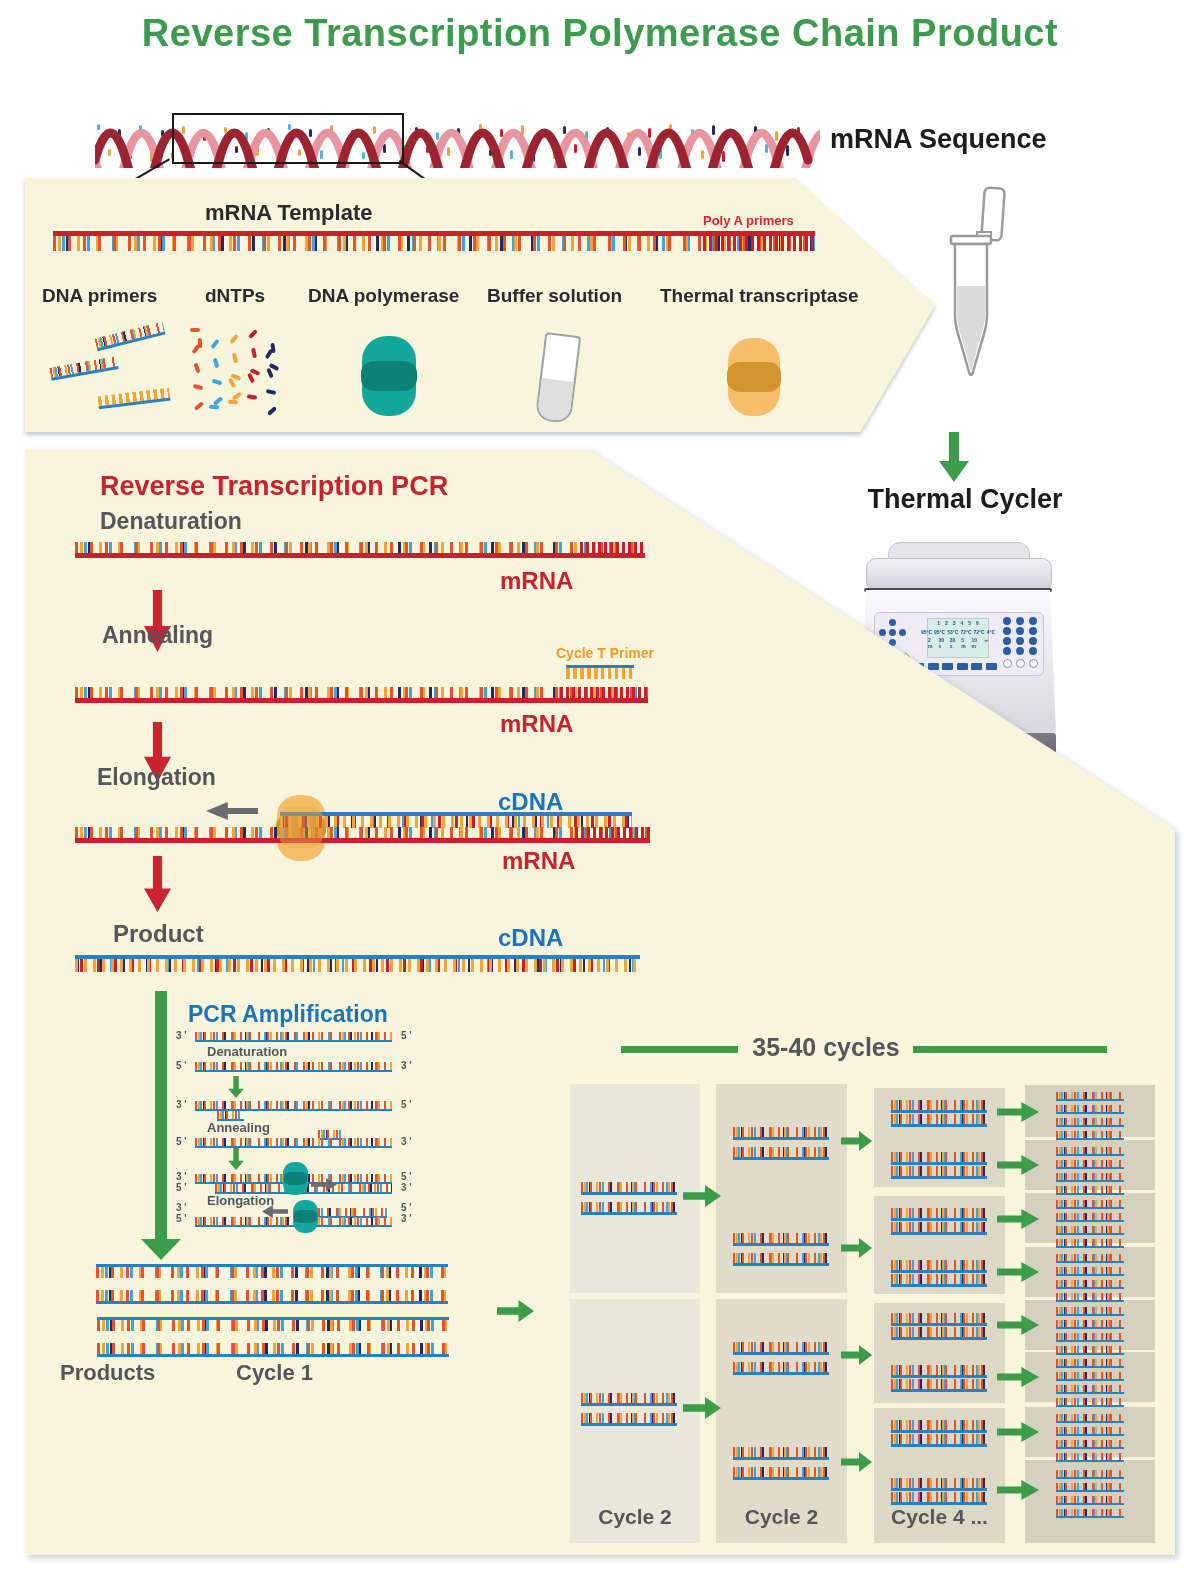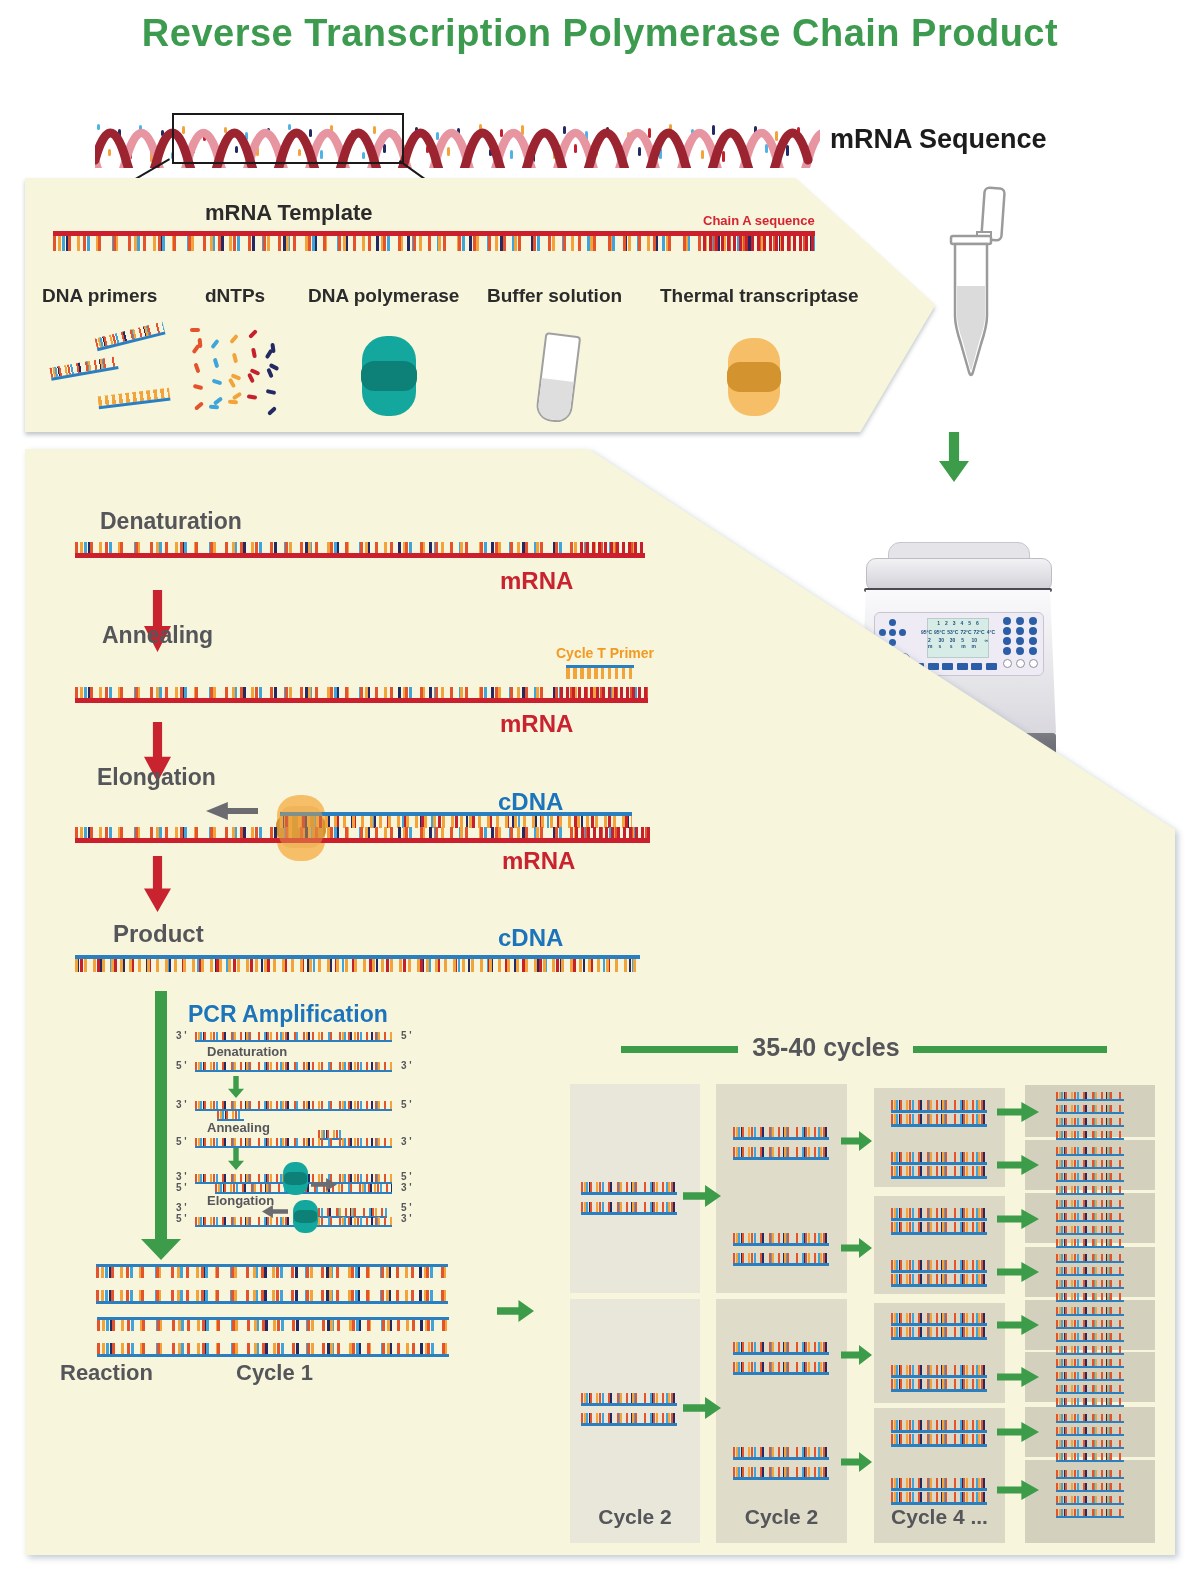--- a/index.html
+++ b/index.html
@@ -155,21 +155,21 @@
   <div class="abs" style="left:172px;top:113px;width:228px;height:47px;border:2.5px solid #1a1a1a;"></div>
   <div class="line2px" style="left:170px;top:160px;width:131px;transform:rotate(149.7deg);"></div>
   <div class="line2px" style="left:400px;top:160px;width:113px;transform:rotate(35.6deg);"></div>
   <div class="abs h-dark" style="left:830px;top:124px;font-size:27px;">mRNA Sequence</div>
 
   <div id="box1w" class="abs" style="left:0;top:0;">
     <div id="box1" class="abs cream"></div>
   </div>
 
   <div class="abs h-dark" style="left:205px;top:200px;font-size:22px;color:#2b2b2b;">mRNA Template</div>
-  <div class="abs h-red" style="left:703px;top:213px;font-size:13px;color:#d42430;">Chain A sequence</div>
+  <div class="abs h-red" style="left:703px;top:213px;font-size:13px;color:#d42430;">Poly A primers</div>
   <div class="abs" style="left:53px;top:231px;width:762px;height:20px;border-top:5px solid #cc1f2e;">
     <div class="band tA" style="top:0;height:15px;"></div>
     <div class="band tRed" style="top:0;height:15px;left:650px;right:0;"></div>
   </div>
 
   <div class="abs h-dark" style="left:42px;top:285px;font-size:19px;color:#2b2b2b;">DNA primers</div>
   <div class="abs h-dark" style="left:205px;top:285px;font-size:19px;color:#2b2b2b;">dNTPs</div>
   <div class="abs h-dark" style="left:308px;top:285px;font-size:19px;color:#2b2b2b;">DNA polymerase</div>
   <div class="abs h-dark" style="left:487px;top:285px;font-size:19px;color:#2b2b2b;">Buffer solution</div>
   <div class="abs h-dark" style="left:660px;top:285px;font-size:19px;color:#2b2b2b;">Thermal transcriptase</div>
@@ -220,20 +220,21 @@
   <svg class="abs" style="left:943px;top:186px;" width="64" height="205" viewBox="0 0 64 205">
     <rect x="40" y="2" width="20" height="52" rx="5" fill="#fff" stroke="#9b9b9b" stroke-width="2.5" transform="rotate(4 50 28)"></rect>
     <rect x="34" y="46" width="14" height="8" fill="#fff" stroke="#9b9b9b" stroke-width="2"></rect>
     <rect x="8" y="50" width="40" height="8" rx="2" fill="#fff" stroke="#9b9b9b" stroke-width="2.5"></rect>
     <path d="M12,58 L12,130 Q12,140 18,158 L26,186 Q28,192 30,186 L38,158 Q44,140 44,130 L44,58 Z" fill="#fff" stroke="#9b9b9b" stroke-width="2.5"></path>
     <path d="M14,100 L14,130 Q14,139 20,156 L27,182 Q28,186 29,182 L36,156 Q42,139 42,130 L42,100 Z" fill="#dbdbdb"></path>
   </svg>
 
   <div class="abs grn ar-down" style="left:939px;top:432px;width:30px;height:50px;"></div>
 
+  <div class="abs h-dark" style="left:840px;top:484px;width:250px;text-align:center;font-size:27px;">Thermal Cycler</div>
   <div class="abs" style="left:856px;top:538px;width:204px;height:250px;">
     <div class="abs" style="left:32px;top:4px;width:140px;height:24px;border-radius:12px 12px 4px 4px;background:#e4e4e9;border:1px solid #c6c6cc;"></div>
     <div class="abs" style="left:10px;top:20px;width:184px;height:32px;border-radius:10px;background:linear-gradient(180deg,#f2f2f5,#cfcfd6);border:1px solid #bdbdc5;"></div>
     <div class="abs" style="left:8px;top:50px;width:188px;height:4px;background:#4a4a50;border-radius:2px;"></div>
     <div class="abs" style="left:4px;top:52px;width:196px;height:143px;clip-path:polygon(3% 0,97% 0,100% 100%,0 100%);background:linear-gradient(180deg,#fafafc,#d8d8de);"></div>
     <div class="abs" id="cyclerPanel" style="left:18px;top:74px;width:168px;height:62px;border-radius:6px;background:#eeebf5;border:1px solid #c8c5d2;">
       <div class="abs" style="left:52px;top:5px;width:60px;height:38px;background:#d7ece7;border:1px solid #b8cdc9;display:flex;flex-direction:column;align-items:center;">
         <div style="display:flex;gap:5px;font-size:5px;color:#1d4e7c;font-weight:700;margin-top:1px;">
           <span>1</span>
             <span>2</span>
@@ -293,20 +294,21 @@
       <div class="abs" style="left:58px;top:22px;width:80px;height:18px;background:#3c3c42;border-radius:10px 10px 0 0;"></div>
     </div>
     <div class="abs" style="left:8px;top:235px;width:16px;height:8px;background:#5a5a60;"></div>
     <div class="abs" style="left:180px;top:235px;width:16px;height:8px;background:#5a5a60;"></div>
   </div>
 
   <div id="box2w" class="abs" style="left:0;top:0;">
     <div id="box2" class="abs cream"></div>
   </div>
 
+  <div class="abs h-red" style="left:100px;top:471px;font-size:27px;">Reverse Transcription PCR</div>
   <div class="abs h-gray" style="left:100px;top:508px;font-size:23px;">Denaturation</div>
   <div class="abs" style="left:75px;top:542px;width:570px;height:16px;">
     <div class="band tA" style="top:0;height:11px;"></div>
     <div class="band tRed" style="top:0;height:11px;left:505px;right:0;"></div>
     <div class="band" style="bottom:0;height:5px;background:#cc1f2e;"></div>
   </div>
   <div class="abs h-red" style="left:500px;top:567px;font-size:24px;">mRNA</div>
   <div class="abs red ar-down" style="left:144px;top:590px;width:27px;height:62px;"></div>
 
   <div class="abs h-gray" style="left:102px;top:622px;font-size:23px;">Annealing</div>
@@ -389,21 +391,21 @@
   <div class="abs enzsm" style="left:293px;top:1200px;width:25px;height:33px;"></div>
 
   <div class="abs ds" style="left:96px;top:1264px;">
     <div class="band tA" style="top:0;height:11px;"></div>
     <div class="band tA" style="bottom:0;height:11px;"></div>
   </div>
   <div class="abs ds" style="left:97px;top:1317px;">
     <div class="band tA" style="top:0;height:11px;"></div>
     <div class="band tA" style="bottom:0;height:11px;"></div>
   </div>
-  <div class="abs h-gray" style="left:60px;top:1360px;font-size:22px;">Reaction</div>
+  <div class="abs h-gray" style="left:60px;top:1360px;font-size:22px;">Products</div>
   <div class="abs h-gray" style="left:236px;top:1360px;font-size:22px;">Cycle 1</div>
 
   <div class="abs grn" style="left:621px;top:1046px;width:117px;height:7px;"></div>
   <div class="abs h-gray" style="left:746px;top:1033px;width:160px;text-align:center;font-size:25px;">35-40 cycles</div>
   <div class="abs grn" style="left:913px;top:1046px;width:194px;height:7px;"></div>
 
   <div class="abs" id="cyclesLayer" style="left:0;top:0;width:1200px;height:1582px;">
       <div class="abs panel-a" style="left: 570px; top: 1084px; width: 130px; height: 209px;"></div>
       <div class="abs panel-a" style="left: 570px; top: 1299px; width: 130px; height: 244px;"></div>
       <div class="abs panel-b" style="left: 716px; top: 1084px; width: 131px; height: 209px;"></div>

